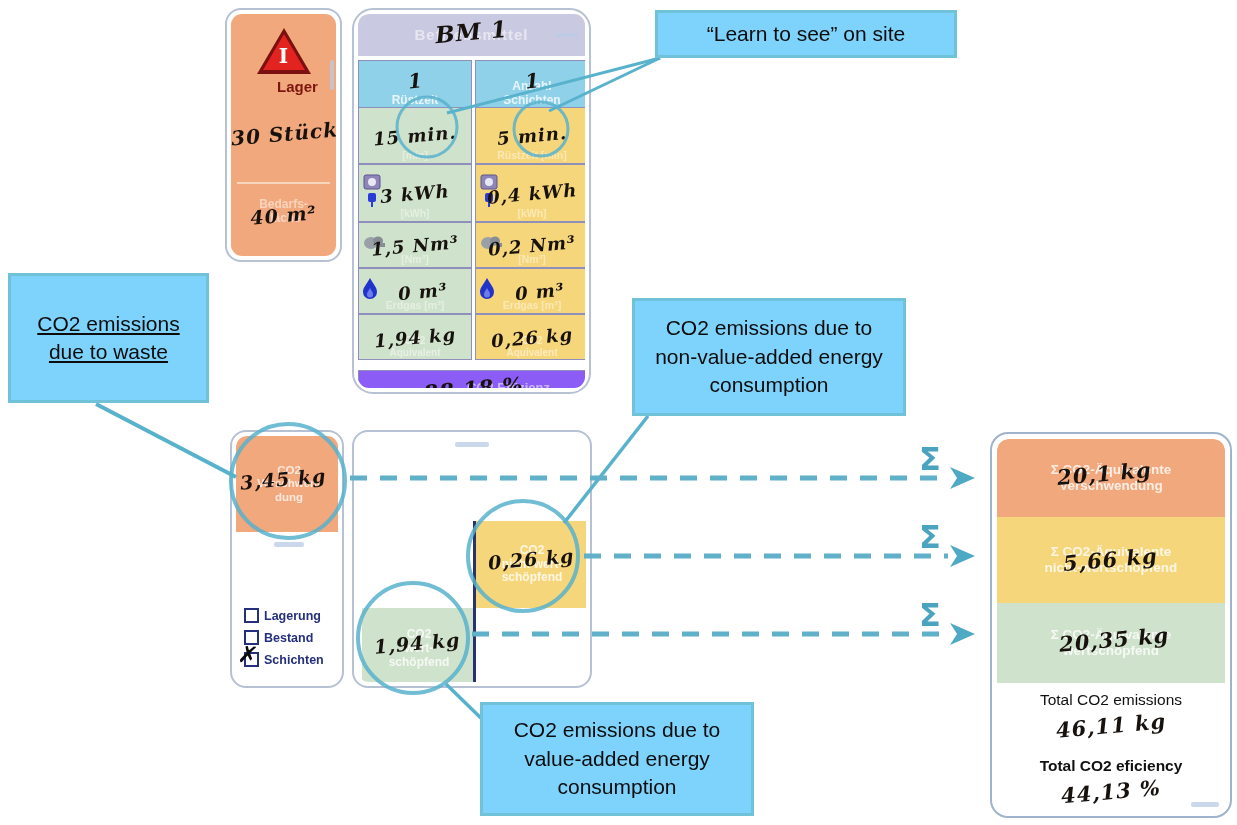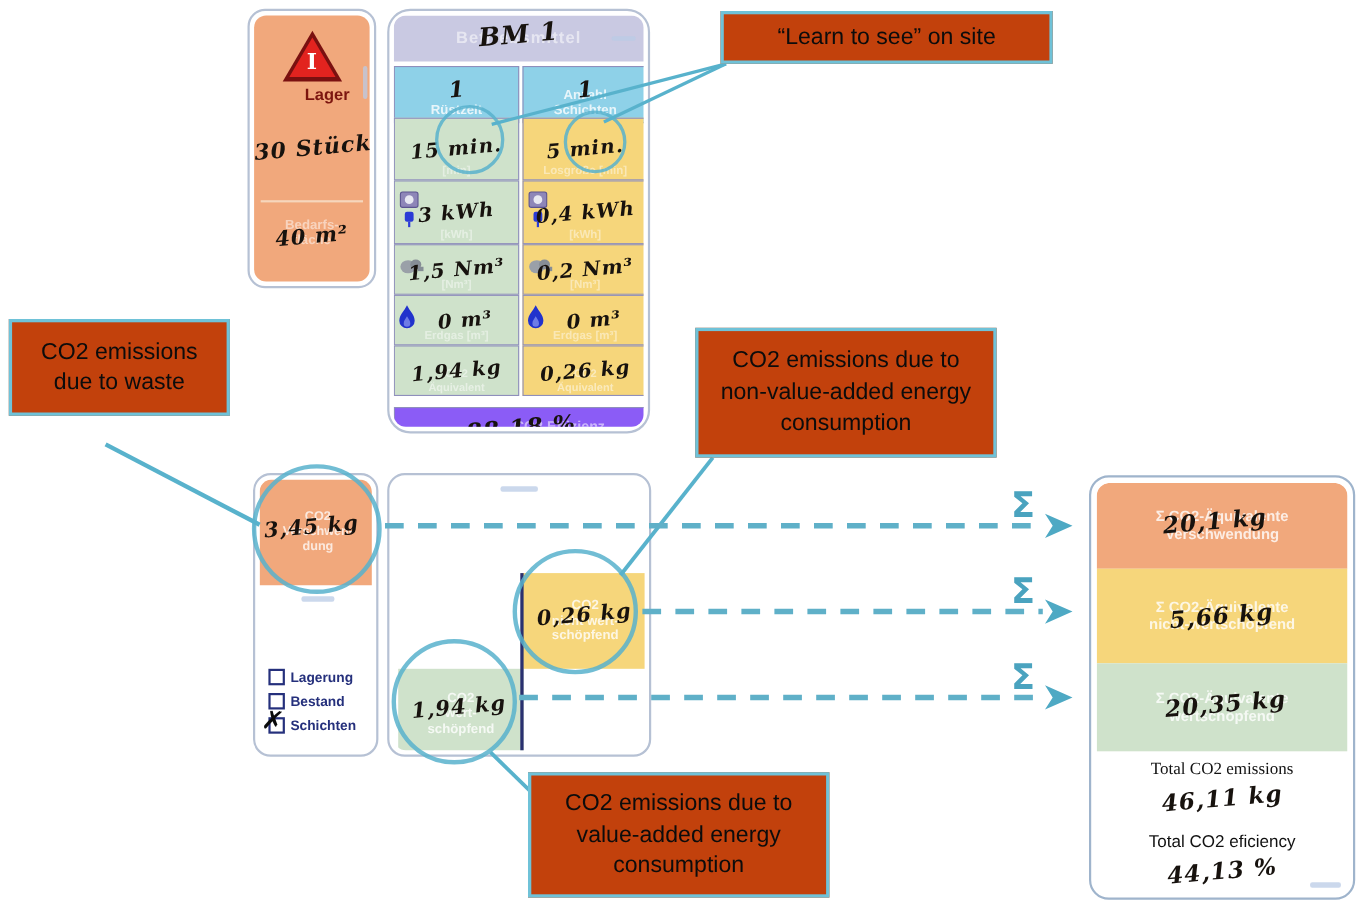--- a/index.html
+++ b/index.html
@@ -96,29 +96,29 @@
   .sec-label{font-size:13.5px;opacity:.8;}
   .sec0{top:0;height:78px;background:#f1a87c;border-radius:12px 12px 0 0;}
   .sec1{top:78px;height:86px;background:#f6d67b;}
   .sec2{top:164px;height:80px;background:#cfe2cb;}
   .sec-val{font-size:21px;}
   .sv0{left:60px;top:22px;}
   .sv1{left:66px;top:108px;}
   .sv2{left:62px;top:188px;}
   .tot-label{left:0;right:0;text-align:center;color:#111;font-size:15.5px;}
   .tot-val{left:0;right:0;text-align:center;font-size:21px;}
-  .tl1{top:252px;font-family:Liberation Serif, serif;} .tv1{top:274px;} .tl2{top:318px;} .tv2{top:340px;}
+  .tl1{top:252px;} .tv1{top:274px;} .tl2{top:318px;font-weight:bold;} .tv2{top:340px;}
   .sc-logo{right:6px;bottom:4px;width:28px;height:5px;}
 
   
-  .callout{position:absolute;background:#c2410c;border:3px solid #6fc2d8;box-sizing:border-box;
+  .callout{position:absolute;background:#7dd3fc;border:3px solid #6fc2d8;box-sizing:border-box;
            display:flex;align-items:center;justify-content:center;text-align:center;
            font-size:21px;line-height:1.35;color:#0c0c0c;white-space:pre-line;z-index:50;}
   #co-learn{left:655px;top:10px;width:302px;height:48px;}
-  #co-waste{left:8px;top:290px;width:201px;height:88px;}
+  #co-waste{left:8px;top:273px;width:201px;height:130px;text-decoration:underline;}
   #co-nva{left:632px;top:298px;width:274px;height:118px;}
   #co-va{left:480px;top:702px;width:274px;height:114px;}
 
   
   #overlay{position:absolute;left:0;top:0;z-index:40;pointer-events:none;}
 </style>
 </head>
 <body>
 
 <div id="canvas">
@@ -153,21 +153,21 @@
         <span class="lbl faint">Anzahl
 Schichten</span>
         <span class="val hand">1</span>
       </div>
 
       <div class="cell cL r2">
         <span class="lbl faint">[min]</span>
         <span class="val hand">15 min.</span>
       </div>
       <div class="cell cR r2">
-        <span class="lbl faint">Losgröße [min]</span>
+        <span class="lbl faint">Rüstzeit [min]</span>
         <span class="val hand">5 min.</span>
       </div>
 
       <div class="cell cL r3">
         <span class="cell-icon">
           <svg width="20" height="34" viewBox="0 0 20 34">
               <rect x="2" y="1" width="16" height="14" rx="2" fill="#8e86b8" stroke="#5c5490"></rect>
               <circle cx="10" cy="8" r="4" fill="#e8e8f2"></circle>
               <rect x="6" y="19" width="8" height="9" rx="2" fill="#2b3bd6"></rect>
               <rect x="9" y="28" width="2" height="5" fill="#2b3bd6"></rect>

